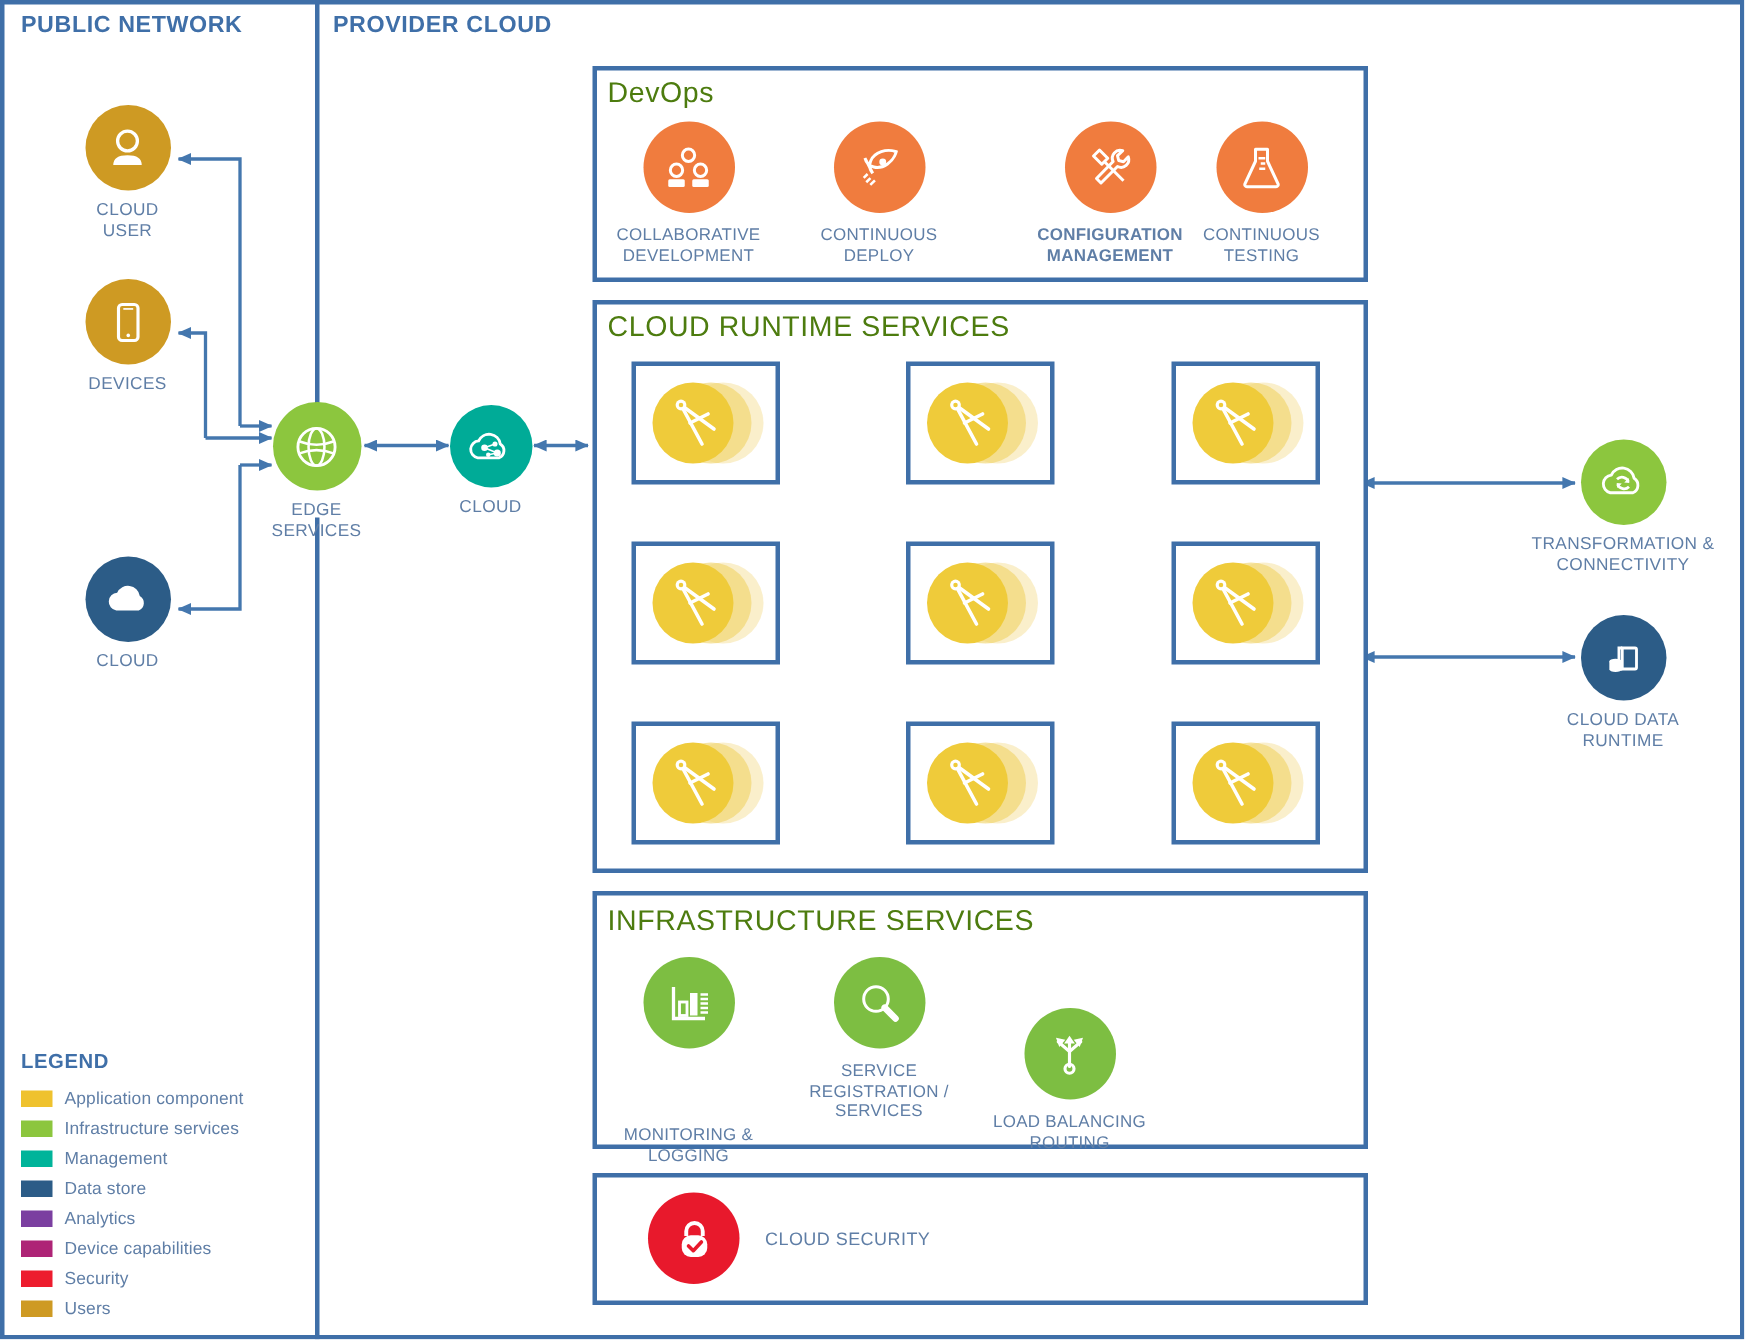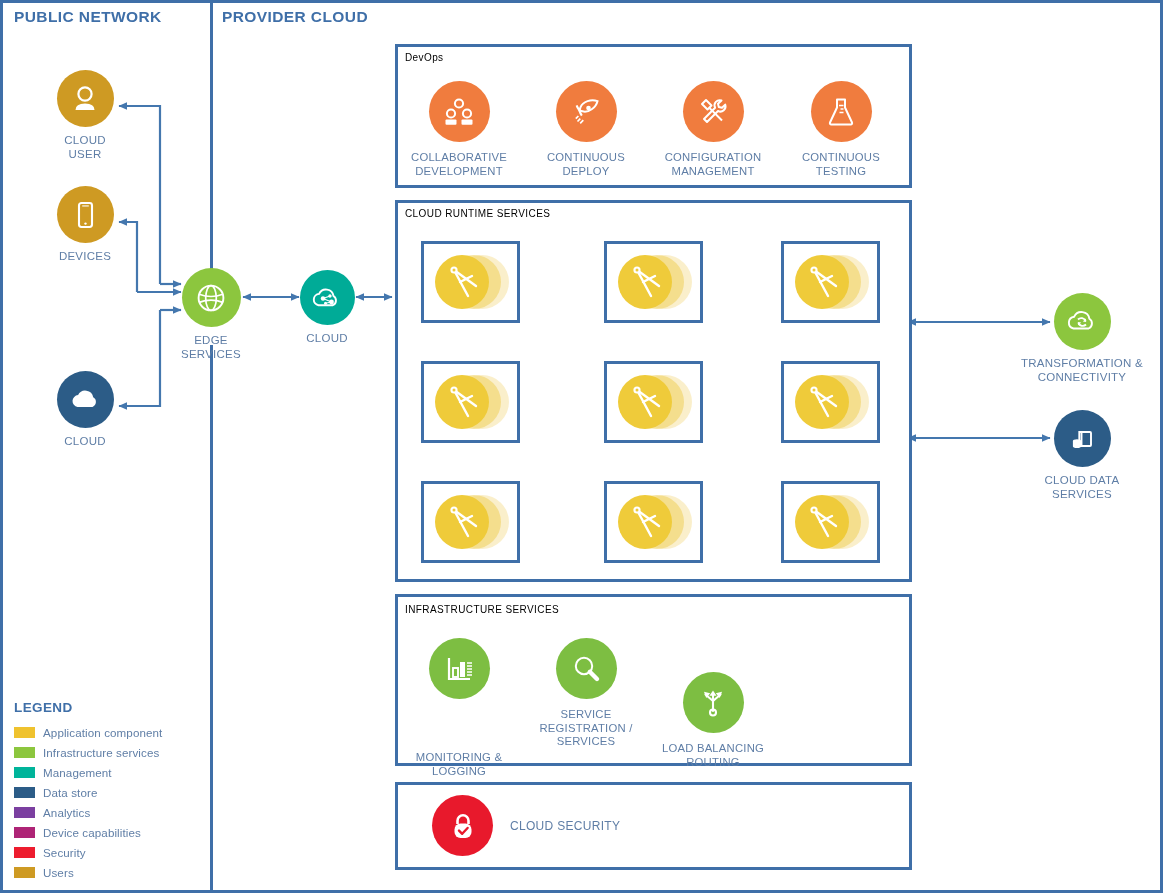--- a/index.html
+++ b/index.html
@@ -66,22 +66,22 @@
 
   
   .panel{
     position:absolute;
     border:3px solid #3F6FA8;
     box-sizing:border-box;
     background:#ffffff;
   }
   .panel-title{
     position:absolute;
-    font-size:10px;
-    color:#000000;
+    font-size:19px;
+    color:#4d7c0f;
     letter-spacing:.4px;
     white-space:nowrap;
   }
 
   
   .tile{
     position:absolute;
     width:150px;margin-left:-75px;
     display:flex;flex-direction:column;align-items:center;
   }
@@ -289,21 +289,21 @@
   <div class="node" style="left:1082px;top:410px;">
     <div class="bubble" style="width:57px;height:57px;background:#2C5C87;">
       <svg width="36" height="36" viewBox="0 0 36 36">
         <path d="M17.5,11 h8.5 a1,1 0 0 1 1,1 v12 a1,1 0 0 1 -1,1 h-8.5 z" fill="none" stroke="#fff" stroke-width="1.9"></path>
         <path d="M17.5,11 h-2.2 v14 h2.2" fill="none" stroke="#fff" stroke-width="1.9"></path>
         <ellipse cx="13" cy="20" rx="4.1" ry="1.8" fill="#fff"></ellipse>
         <path d="M8.9,20 v5.2 a4.1,1.8 0 0 0 8.2,0 V20" fill="#fff"></path>
       </svg>
     </div>
     <div class="caption">CLOUD DATA
-SERVICES</div>
+RUNTIME</div>
   </div>
 
   <div class="panel" style="left:395px;top:44px;width:517px;height:144px;"></div>
   <div class="panel-title" style="left:405px;top:52px;">DevOps</div>
 
   <div class="tile" style="left:459px;top:81px;">
     <div class="bubble" style="background:#F07C3E;">
       <svg width="36" height="36" viewBox="0 0 36 36">
         <circle cx="18" cy="9.5" r="4.1" fill="none" stroke="#fff" stroke-width="2"></circle>
         <circle cx="10" cy="19.5" r="4.1" fill="none" stroke="#fff" stroke-width="2"></circle>
@@ -321,21 +321,21 @@
       <svg width="36" height="36" viewBox="0 0 36 36">
         <path d="M16,22.5 C10.5,19 11,11.5 17,7 c4.5,-3.4 9.5,-3 9.5,-3 s0.4,5 -3,9.5 c-4.5,6 -12,6.5 -15.5,1 z" fill="none" stroke="#fff" stroke-width="2" transform="rotate(18 18 15)"></path>
         <circle cx="20.5" cy="14" r="2.3" fill="#fff"></circle>
         <path d="M9.5,27.5 l2.8,-2.8 M12.2,29.3 l3.1,-3.1 M7.8,24.6 l2.6,-2.6" stroke="#fff" stroke-width="1.7" fill="none"></path>
       </svg>
     </div>
     <div class="tile-label">CONTINUOUS
 DEPLOY</div>
   </div>
 
-  <div class="tile" style="left:713px;top:81px;">
+  <div class="tile" style="left:740px;top:81px;font-weight:bold;">
     <div class="bubble" style="background:#F07C3E;">
       <svg width="36" height="36" viewBox="0 0 36 36">
         <g fill="none" stroke="#fff" stroke-width="2" stroke-linejoin="round">
           <path d="M7,10 l4,-4 l5.5,5.5 l-4,4 z"></path>
           <path d="M14.5,14 L27,26.5"></path>
           <path d="M26.5,6.5 a5.2,5.2 0 0 0 -6.4,7.2 L9,25 l3,3 L23,17 a5.2,5.2 0 0 0 7.2,-6.4 l-3.2,3.2 l-3.2,-0.8 l-0.8,-3.2 z"></path>
         </g>
       </svg>
     </div>
     <div class="tile-label">CONFIGURATION

